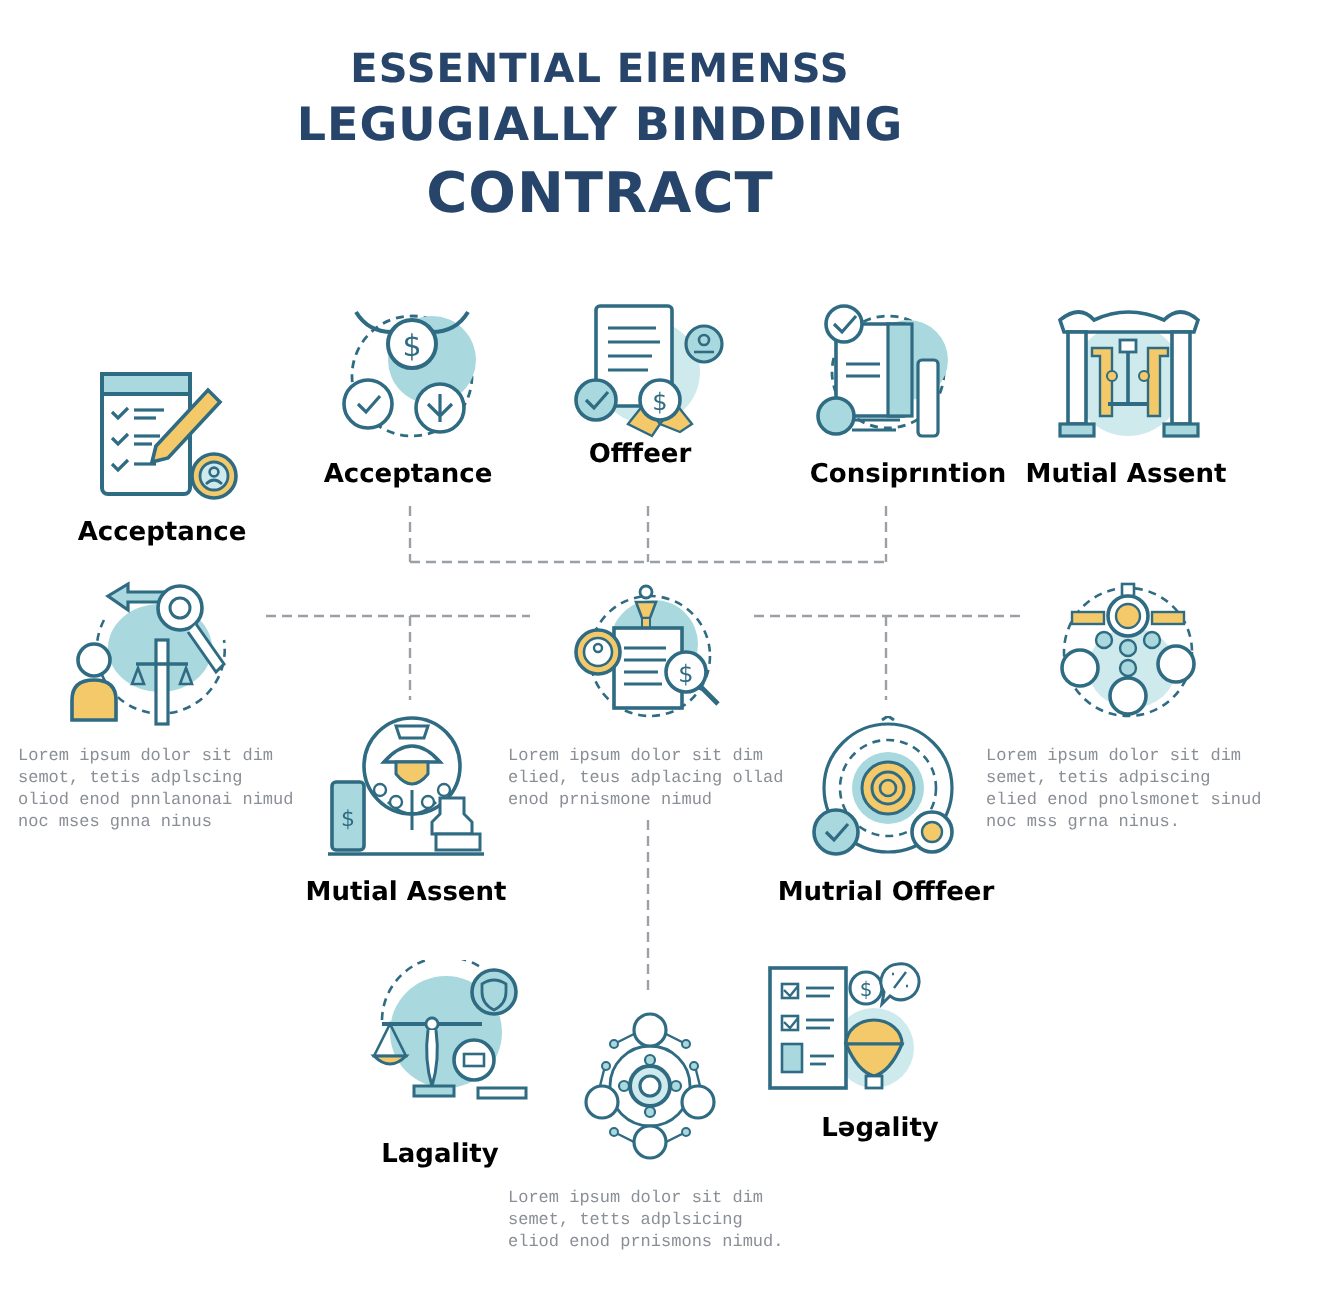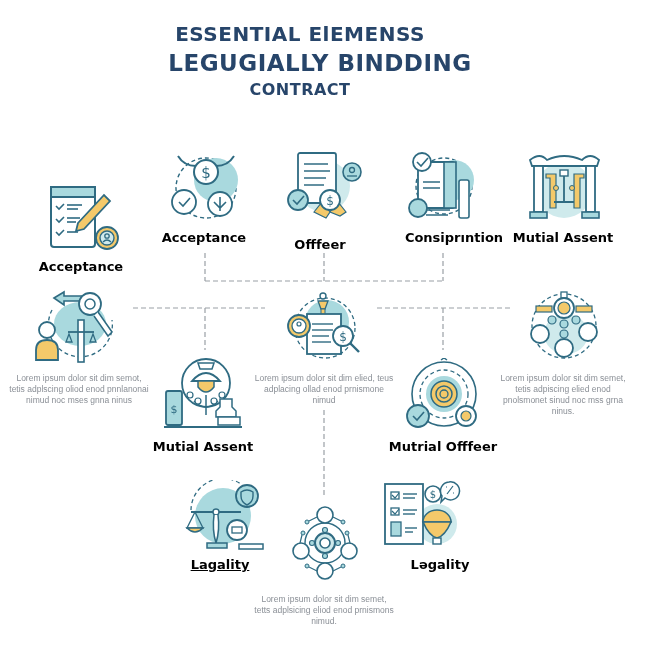--- a/index.html
+++ b/index.html
@@ -1,22 +1,22 @@
 <!DOCTYPE html>
 <html><head>
 <meta charset="utf-8">
 <style>
   html, body { margin:0; padding:0; background:#ffffff; }
   body { width:664px; height:652px; position:relative; overflow:hidden; font-family:"DejaVu Sans", "Liberation Sans", sans-serif; }
   .title { position:absolute; left:0; width:600px; text-align:center; color:#27456a; font-weight:bold; letter-spacing:0.5px; }
   .t1 { top:22px; font-size:20px; }
-  .t2 { top:50px; font-size:23px;margin-left:20px; }
-  .t3 { top:80px; font-size:16px; }
+  .t2 { top:50px; font-size:23px; }
+  .t3 { top:80px; font-size:28px; }
   .label { position:absolute; color:#000000; font-weight:bold; font-size:13px; text-align:center; white-space:nowrap; transform:translateX(-50%); }
-  .lorem { position:absolute; color:#8a8f96; font-size:8.5px; line-height:11px; text-align:center; width:140px; transform:translateX(-50%); font-family:Liberation Sans, sans-serif; }
+  .lorem { position:absolute; color:#8a8f96; font-size:8.5px; line-height:11px; text-align:left; width:140px; transform:translateX(-50%); font-family:Liberation Mono, monospace; }
   .icon { position:absolute; }
   svg.lines { position:absolute; left:0; top:0; }
 </style>
 </head>
 <body>
 
 <div class="title t1">ESSENTIAL  ElEMENSS</div>
 <div class="title t2">LEGUGIALLY BINDDING</div>
 <div class="title t3">CONTRACT</div>
 
@@ -90,21 +90,21 @@
     <circle cx="68" cy="22" r="9" fill="#a9d9de" stroke="#2f6b82" stroke-width="1.6"></circle>
     <circle cx="68" cy="20" r="2.5" fill="none" stroke="#2f6b82" stroke-width="1.3"></circle>
     <path d="M63 26 h10" stroke="#2f6b82" stroke-width="1.3"></path>
     <circle cx="14" cy="50" r="10" fill="#a9d9de" stroke="#2f6b82" stroke-width="1.8"></circle>
     <path d="M9 50 l4 4 l7 -8" fill="none" stroke="#2f6b82" stroke-width="1.6"></path>
     <path d="M30 62 l8 -10 l8 10 l-4 6 Z M46 62 l8 -10 l8 10 l-6 4 Z" fill="#f4c96a" stroke="#2f6b82" stroke-width="1.2"></path>
     <circle cx="46" cy="50" r="10" fill="#fff" stroke="#2f6b82" stroke-width="1.8"></circle>
     <text x="46" y="55" font-size="12" text-anchor="middle" fill="#2f6b82" font-family="DejaVu Sans, sans-serif">$</text>
   </svg>
 </div>
-<div class="label" style="left:320px;top:237px;">Offfeer</div>
+<div class="label" style="left:320px;top:220px;">Offfeer</div>
 
 <div class="icon" style="left:404px;top:150px;width:80px;height:75px;">
   <svg width="80" height="75" viewBox="0 0 80 75">
     <circle cx="40" cy="36" r="28" fill="none" stroke="#2f6b82" stroke-width="1.4" stroke-dasharray="4,3"></circle>
     <circle cx="50" cy="30" r="20" fill="#a9d9de"></circle>
     <rect x="14" y="12" width="36" height="46" rx="2" fill="#fff" stroke="#2f6b82" stroke-width="1.8"></rect>
     <rect x="40" y="12" width="12" height="46" fill="#a9d9de" stroke="#2f6b82" stroke-width="1.6"></rect>
     <g stroke="#2f6b82" stroke-width="1.5">
         <line x1="19" y1="32" x2="36" y2="32"></line>
         <line x1="19" y1="38" x2="36" y2="38"></line>
@@ -251,21 +251,21 @@
     <circle cx="33" cy="32" r="3" fill="#fff" stroke="#2f6b82" stroke-width="1.4"></circle>
     <path d="M31 35 q-2 15 2 28 h0 q4 -13 2 -28" fill="#fff" stroke="#2f6b82" stroke-width="1.5"></path>
     <path d="M4 48 l8 -16 l8 16 Z" fill="none" stroke="#2f6b82" stroke-width="1.3"></path>
     <path d="M4 48 q8 8 16 0 Z" fill="#f4c96a" stroke="#2f6b82" stroke-width="1.5"></path>
     <circle cx="54" cy="50" r="10" fill="#fff" stroke="#2f6b82" stroke-width="1.8"></circle>
     <rect x="49" y="47" width="10" height="6" fill="none" stroke="#2f6b82" stroke-width="1.3"></rect>
     <rect x="24" y="63" width="20" height="5" fill="#a9d9de" stroke="#2f6b82" stroke-width="1.5"></rect>
     <rect x="56" y="64" width="24" height="5" fill="#fff" stroke="#2f6b82" stroke-width="1.5"></rect>
   </svg>
 </div>
-<div class="label" style="left:220px;top:557px;text-decoration:underline;">Lagality</div>
+<div class="label" style="left:220px;top:570px;">Lagality</div>
 
 <div class="icon" style="left:292px;top:503px;width:66px;height:80px;">
   <svg width="66" height="80" viewBox="0 0 66 80">
     <circle cx="33" cy="40" r="20" fill="none" stroke="#2f6b82" stroke-width="1.4"></circle>
     <g fill="#fff" stroke="#2f6b82" stroke-width="1.6">
       <circle cx="33" cy="12" r="8"></circle>
         <circle cx="33" cy="68" r="8"></circle>
       <circle cx="9" cy="48" r="8"></circle>
         <circle cx="57" cy="48" r="8"></circle>
     </g>

